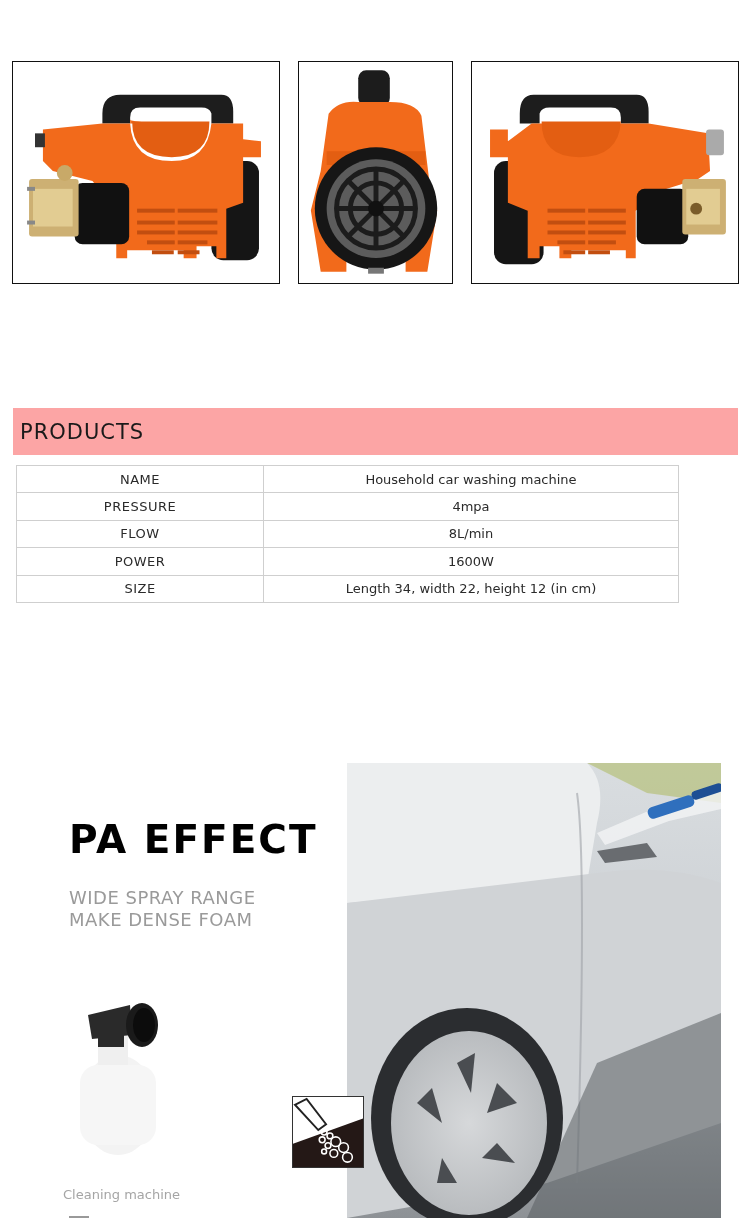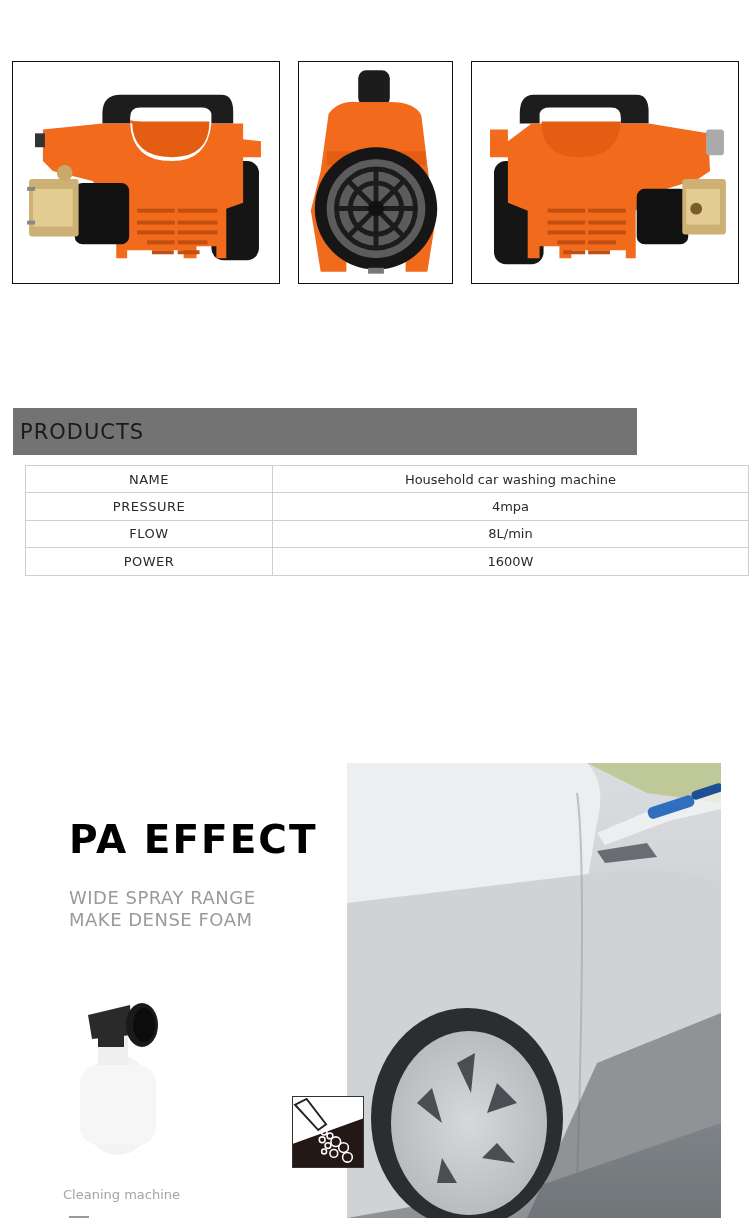--- a/index.html
+++ b/index.html
@@ -5,31 +5,31 @@
   * { box-sizing: border-box; margin: 0; padding: 0; }
   html, body { width: 750px; height: 1220px; background: #ffffff; overflow: hidden; }
   body { position: relative; font-family: "DejaVu Sans", "Liberation Sans", sans-serif; color: #222; }
 
   
   .frame { position: absolute; border: 1px solid #111; background: #fff; overflow: hidden; }
   .frame svg { width: 100%; height: 100%; display: block; }
 
   
   .prod-header {
-    position: absolute; left: 13px; top: 408px; width: 624px; height: 47px;
-    background: #737373;
+    position: absolute; left: 13px; top: 408px; width: 725px; height: 47px;
+    background: #fca5a5;
   }
   .prod-header span {
     position: absolute; left: 7px; top: 12px;
     font-size: 21px; letter-spacing: 1px; color: #1a1a1a;
   }
 
   
   .spec-table {
-    position: absolute; left: 25px; top: 465px; width: 724px;
+    position: absolute; left: 16px; top: 465px; width: 663px;
     border-collapse: collapse; table-layout: fixed;
   }
   .spec-table td {
     border: 1px solid #cfcfcf; height: 27.4px;
     text-align: center; font-size: 13px; color: #2a2a2a; padding: 0;
     white-space: nowrap;
   }
   .spec-table td.k { width: 247px; letter-spacing: 0.5px; }
 
   
@@ -152,20 +152,24 @@
       <td class="k">PRESSURE</td>
       <td>4mpa</td>
     </tr>
     <tr>
       <td class="k">FLOW</td>
       <td>8L/min</td>
     </tr>
     <tr>
       <td class="k">POWER</td>
       <td>1600W</td>
+    </tr>
+    <tr>
+      <td class="k">SIZE</td>
+      <td>Length 34, width 22, height 12 (in cm)</td>
     </tr>
   </tbody>
 </table>
 
 <div class="pa-title">PA EFFECT</div>
 <div class="pa-sub">
   <div>WIDE SPRAY RANGE</div>
   <div>MAKE DENSE FOAM</div>
 </div>
 

